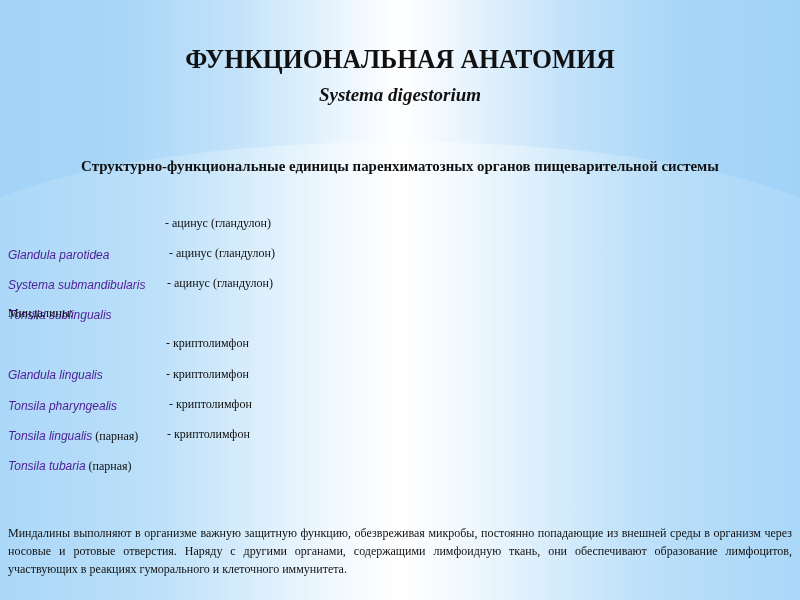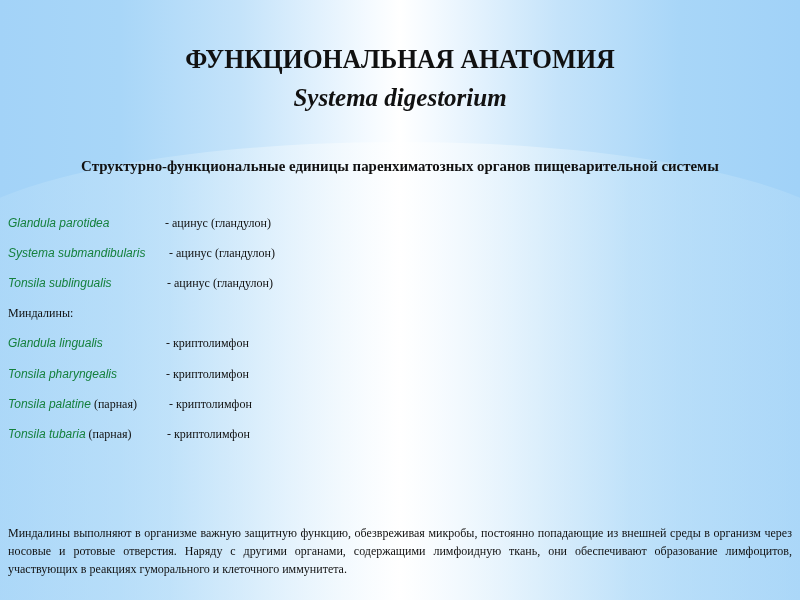--- a/index.html
+++ b/index.html
@@ -47,21 +47,21 @@
       transform: scaleX(0.95);
     }
     .subtitle {
       position: absolute;
       top: 84px;
       left: 0; width: 800px;
       text-align: center;
       font-family: "Liberation Serif", serif;
       font-weight: bold;
       font-style: italic;
-      font-size: 25px;
+      font-size: 19px;
     }
     .heading {
       position: absolute;
       top: 152px;
       left: 20px; width: 760px;
       text-align: center;
       font-family: "Liberation Serif", serif;
       font-weight: bold;
       font-size: 15.5px;
       line-height: 28px;
@@ -70,22 +70,23 @@
     .row {
       position: absolute;
       left: 8px;
       font-size: 12px;
       font-family: "Liberation Serif", serif;
       white-space: nowrap;
     }
     .row .latin {
       font-style: italic;
       font-family: "Liberation Sans", sans-serif;
-      color: #15803d;
+      color: #4c1d95;
       display: inline-block;
+      margin-top: 32px;
     }
     .row .desc {
       position: absolute;
       left: var(--desc-left);
       top: 0;
     }
     .para {
       position: absolute;
       left: 8px;
       width: 784px;
@@ -125,21 +126,21 @@
     <span class="latin">Glandula lingualis</span>
     <span></span>
     <span class="desc">- криптолимфон</span>
   </div>
   <div class="row" style="top:367px; --desc-left:158px;">
     <span class="latin">Tonsila pharyngealis</span>
     <span></span>
     <span class="desc">- криптолимфон</span>
   </div>
   <div class="row" style="top:397px; --desc-left:161px;">
-    <span class="latin">Tonsila palatine</span>
+    <span class="latin">Tonsila lingualis</span>
     <span> (парная)</span>
     <span class="desc">- криптолимфон</span>
   </div>
   <div class="row" style="top:427px; --desc-left:159px;">
     <span class="latin">Tonsila tubaria</span>
     <span> (парная)</span>
     <span class="desc">- криптолимфон</span>
   </div>
 
   <div class="para" style="top:524px;">Миндалины выполняют в организме важную защитную функцию, обезвреживая микробы, постоянно попадающие из внешней среды в организм через носовые и ротовые отверстия. Наряду с другими органами, содержащими лимфоидную ткань, они обеспечивают образование лимфоцитов, участвующих в реакциях гуморального и клеточного иммунитета.</div>

